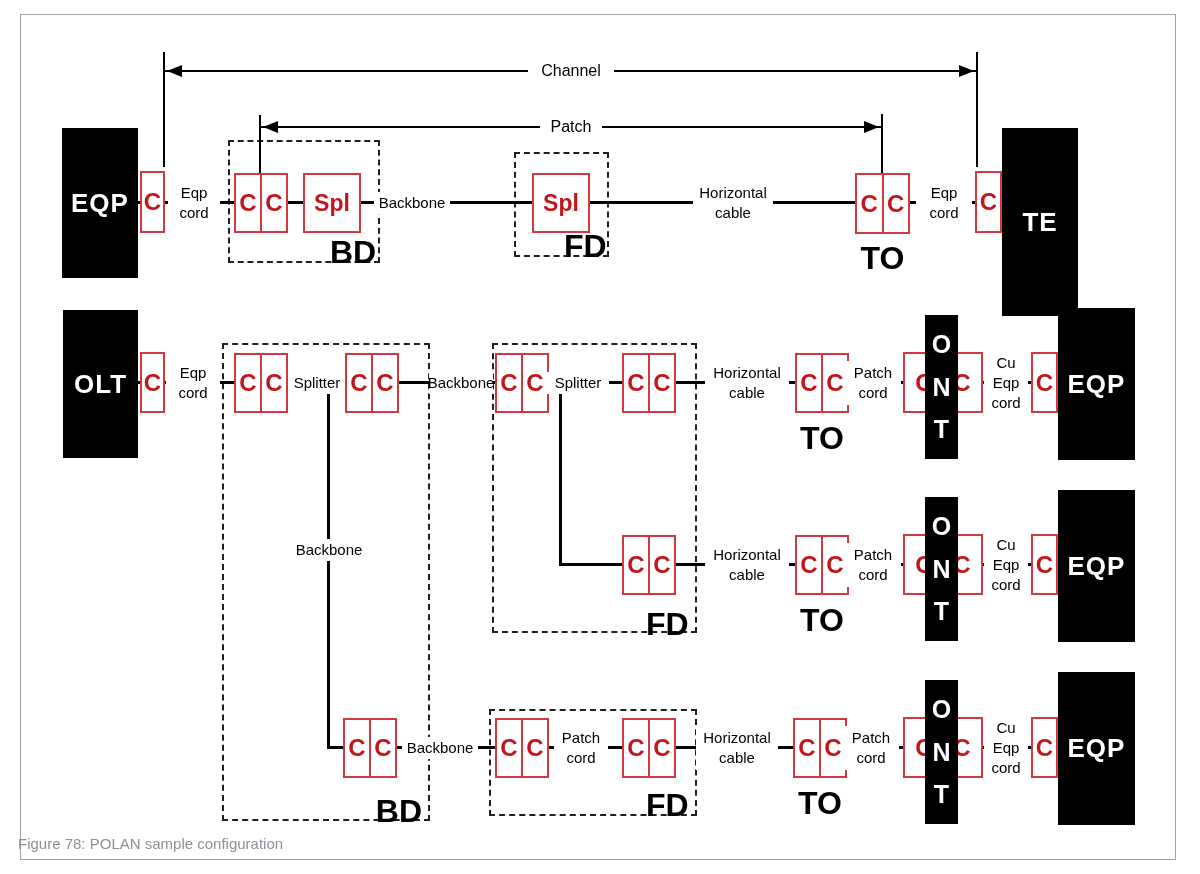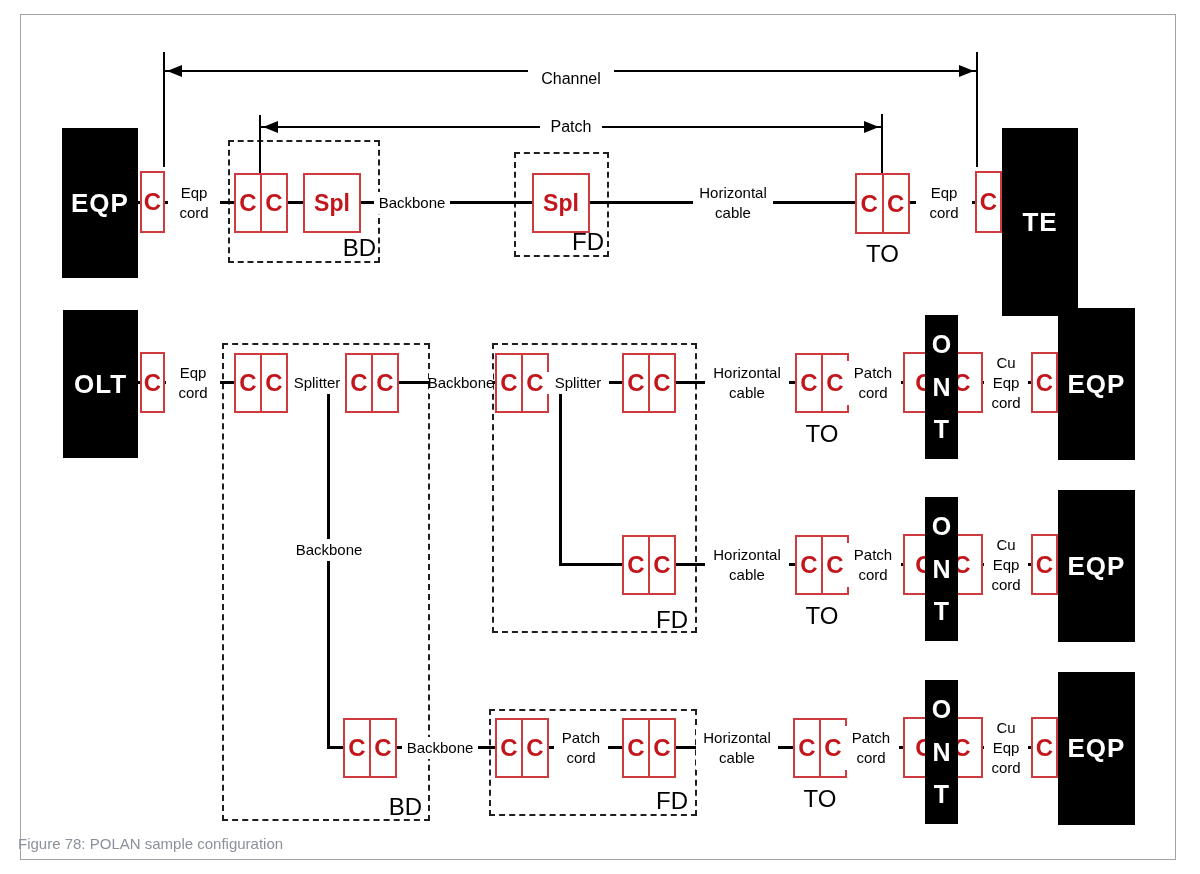--- a/index.html
+++ b/index.html
@@ -19,21 +19,21 @@
   
   .cbox{background:#fff;border:2px solid var(--red-border);color:var(--red);font-weight:bold;
         font-size:24px;display:flex;align-items:center;justify-content:center;z-index:3;}
   .ccpair{background:#fff;border:2px solid var(--red-border);display:flex;z-index:3;}
   .ccpair .half{flex:1;display:flex;align-items:center;justify-content:center;
                 color:var(--red);font-weight:bold;font-size:24px;}
   .ccpair .half.first{border-right:2px solid var(--red-border);}
   .splbox{font-size:23px;}
   
   .dashedbox{border:2px dashed #1f1f1f;z-index:1;background:transparent;}
-  .grouplbl{font-weight:normal;font-size:24px;color:#000;z-index:3;text-align:right;}
+  .grouplbl{font-weight:bold;font-size:32px;color:#000;z-index:3;text-align:right;}
   
   .hline{background:var(--line);z-index:2;}
   .vline{background:var(--line);z-index:2;}
   
   .lbl{background:#fff;font-size:15px;line-height:1.35;text-align:center;white-space:pre-line;
        display:flex;align-items:center;justify-content:center;z-index:3;}
   .mlbl{background:#fff;font-size:16px;display:flex;align-items:center;justify-content:center;z-index:3;}
   
   .arrL{width:0;height:0;border-top:6px solid transparent;border-bottom:6px solid transparent;
         border-right:15px solid var(--line);z-index:2;}
@@ -48,21 +48,21 @@
 </head>
 <body>
 
 <div class="abs frame" style="left:20px;top:14px;width:1156px;height:846px"></div>
 
 <div class="abs hline" style="left:165px;top:70px;width:812px;height:2px"></div>
 <div class="abs vline" style="left:163px;top:52px;width:2px;height:115px"></div>
 <div class="abs vline" style="left:976px;top:52px;width:2px;height:115px"></div>
 <div class="abs arrL" style="left:167px;top:65px"></div>
 <div class="abs arrR" style="left:959px;top:65px"></div>
-<div class="abs mlbl" style="left:528px;top:68px;width:86px;height:22px">Channel</div>
+<div class="abs mlbl" style="left:528px;top:60px;width:86px;height:22px">Channel</div>
 
 <div class="abs hline" style="left:261px;top:126px;width:621px;height:2px"></div>
 <div class="abs vline" style="left:259px;top:115px;width:2px;height:58px"></div>
 <div class="abs vline" style="left:881px;top:114px;width:2px;height:59px"></div>
 <div class="abs arrL" style="left:263px;top:121px"></div>
 <div class="abs arrR" style="left:864px;top:121px"></div>
 <div class="abs mlbl" style="left:540px;top:116px;width:62px;height:22px">Patch</div>
 
 <div class="abs hline" style="left:138px;top:201px;width:864px;height:3px"></div>
 <div class="abs blackbox" style="left:62px;top:128px;width:76px;height:150px">EQP</div>

